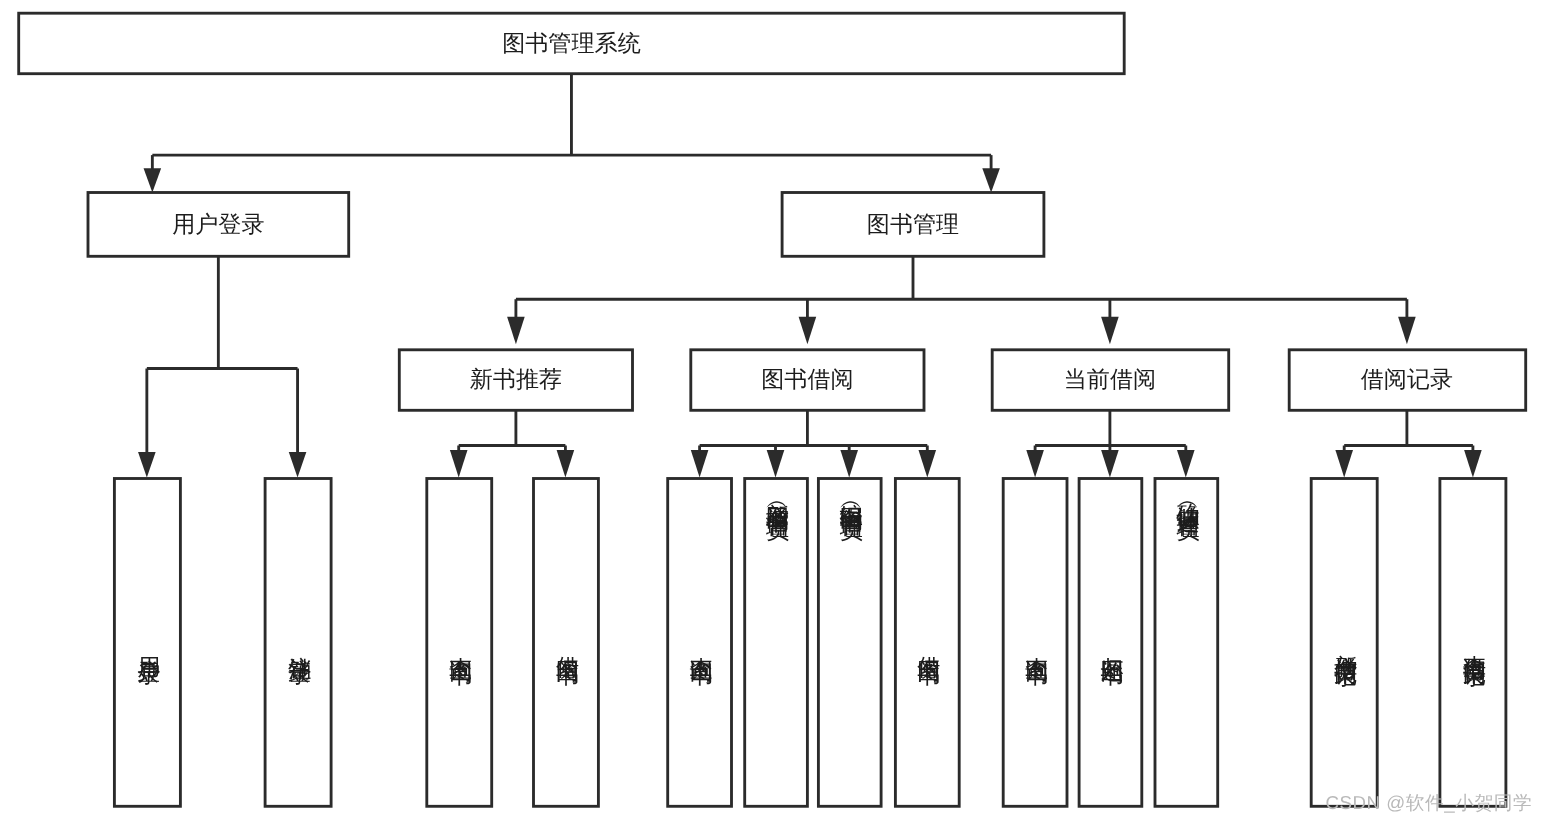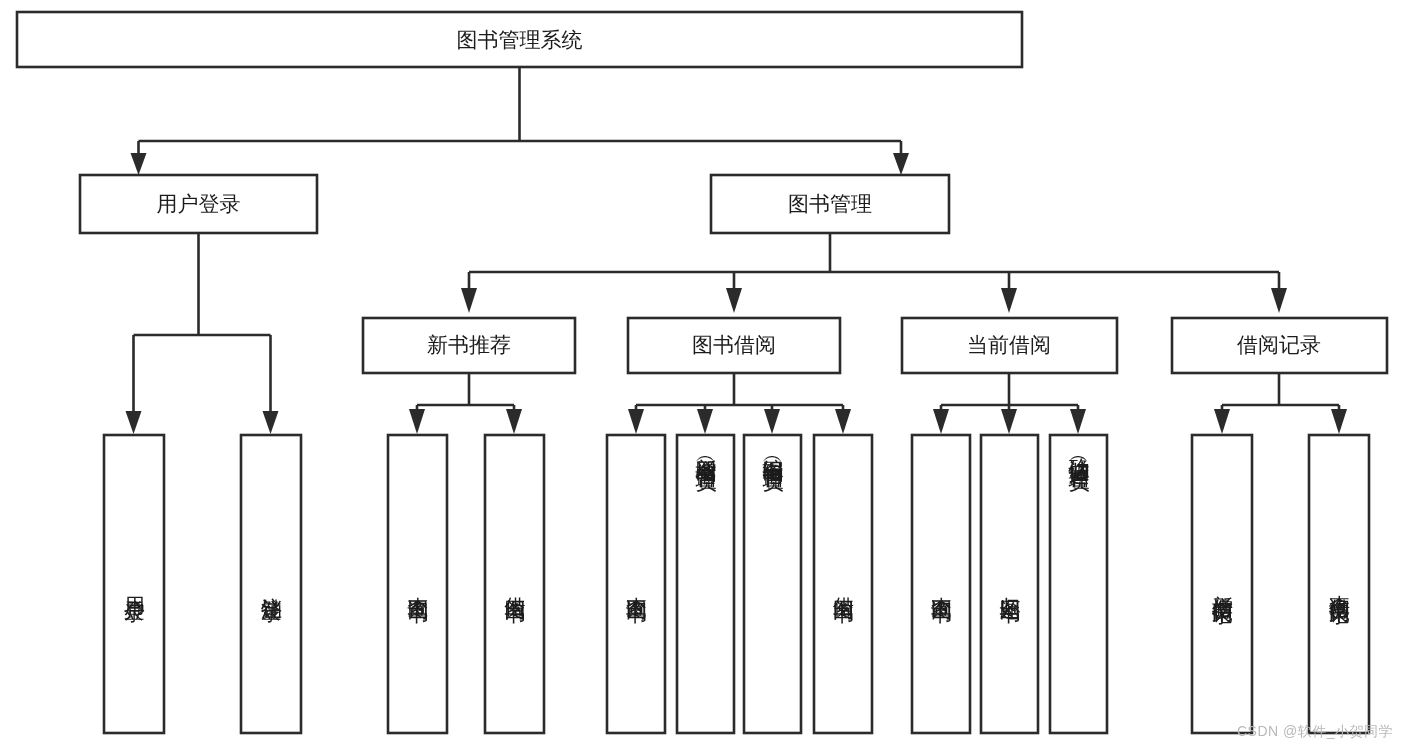--- a/index.html
+++ b/index.html
@@ -63,21 +63,21 @@
     color: #1c1c1c;
     letter-spacing: 2px;
     white-space: nowrap;
     text-align: center;
   }
   .watermark {
     position: absolute;
     right: 12px;
     bottom: 6px;
     font-family: "Liberation Sans", "DejaVu Sans", sans-serif;
-    font-size: 14px;
+    font-size: 17px;
     color: #b9b9b9;
     white-space: nowrap;
     letter-spacing: 0.5px;
   }
 </style>
 </head>
 <body>
 
 <div id="diagram-root">
 

